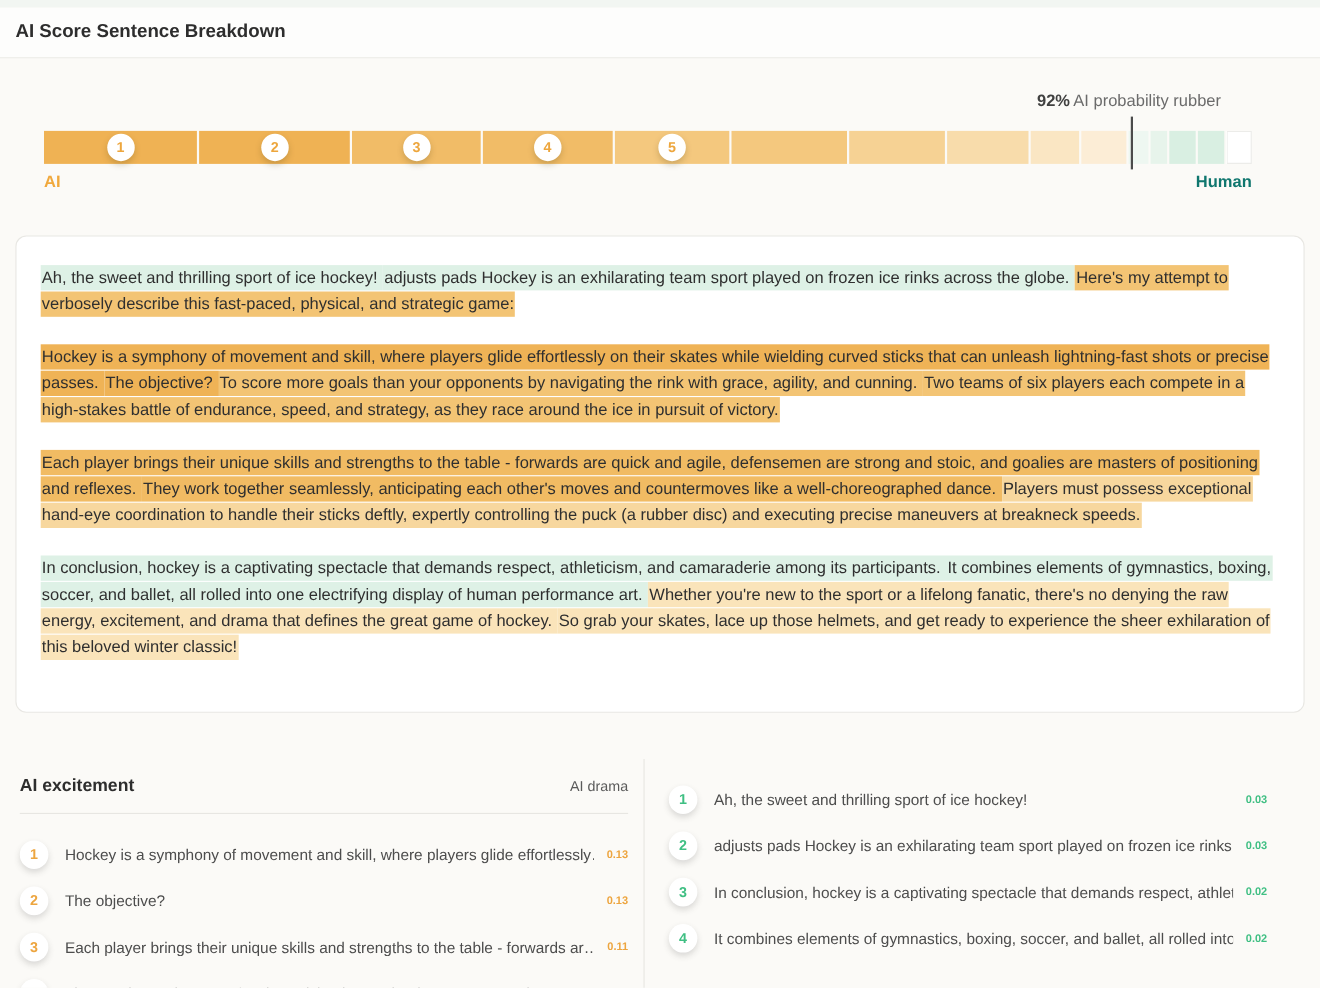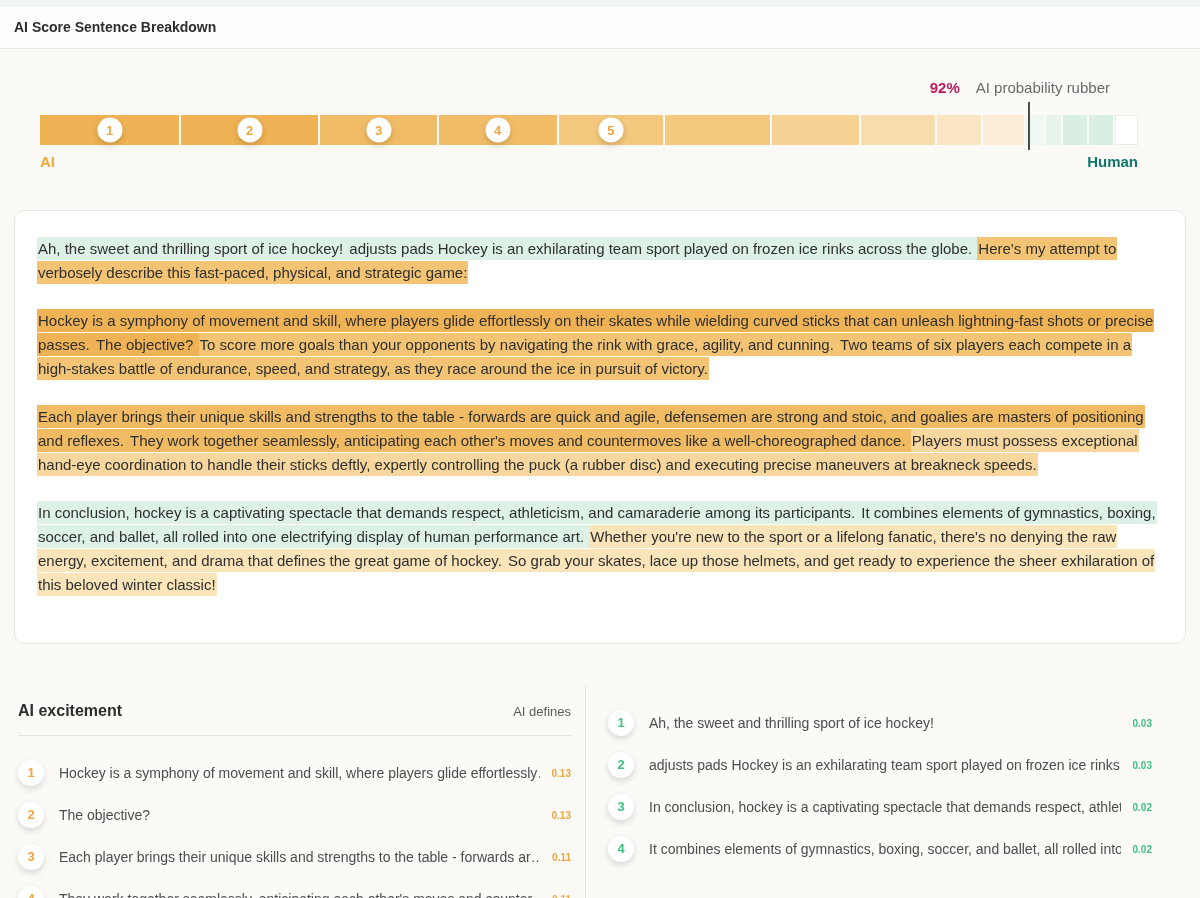--- a/index.html
+++ b/index.html
@@ -1,25 +1,25 @@
 <!DOCTYPE html>
 <html><head>
 <meta charset="utf-8">
 <style>
   * { margin:0; padding:0; box-sizing:border-box; }
   html,body { width:1200px; height:898px; overflow:hidden; background:#fbfaf7;
               font-family:"Liberation Sans","DejaVu Sans",sans-serif; color:#303030; }
   .top-strip { height:7px; background:#f2f6f2; }
   .page-header { background:#fdfdfc; border-bottom:1px solid #ecebe7; padding:12px 14px 13px; }
-  .page-title { font-size:14px; font-weight:bold; color:#2d2d2d; }
+  .page-title { font-size:17px; font-weight:bold; color:#2d2d2d; }
 
   
   .bar-section { margin:30px 62px 0 40px; position:relative; }
   .score-label { text-align:right; padding-right:28px; font-size:15px; color:#6b6b6b; height:22px; margin-bottom:14px; }
-  .score-label b { color:#be185d; margin-right:16px; }
+  .score-label b { color:#404040; margin-right:3px; }
   .bar-wrap { position:relative; height:30px; display:flex; gap:2px; }
   .seg { height:30px; position:relative; }
   .seg-circle { position:absolute; left:50%; top:50%; transform:translate(-50%,-50%);
                 width:25px; height:25px; border-radius:50%; background:#ffffff;
                 box-shadow:0 3px 6px rgba(90,70,20,.25); color:#eda63d; font-weight:bold;
                 font-size:13px; line-height:25px; text-align:center; }
   .marker { position:absolute; top:-13px; width:2px; height:48px; background:#4b4b4b; }
   .bar-labels { display:flex; justify-content:space-between; margin-top:8px; font-size:15px; font-weight:bold; }
   .bar-label-ai { color:#f0a83c; }
   .bar-label-human { color:#0f766e; }
@@ -102,21 +102,21 @@
       <p><span class="hl" style="background-color: rgb(239, 179, 86);">Hockey is a symphony of movement and skill, where players glide effortlessly on their skates while wielding curved sticks that can unleash lightning-fast shots or precise passes. </span><span class="hl" style="background-color: rgb(239, 179, 86);">The objective? </span><span class="hl" style="background-color: rgb(243, 196, 116);">To score more goals than your opponents by navigating the rink with grace, agility, and cunning. </span><span class="hl" style="background-color: rgb(243, 196, 116);">Two teams of six players each compete in a high-stakes battle of endurance, speed, and strategy, as they race around the ice in pursuit of victory.</span></p>
       <p><span class="hl" style="background-color: rgb(241, 187, 99);">Each player brings their unique skills and strengths to the table - forwards are quick and agile, defensemen are strong and stoic, and goalies are masters of positioning and reflexes. </span><span class="hl" style="background-color: rgb(241, 187, 99);">They work together seamlessly, anticipating each other's moves and countermoves like a well-choreographed dance. </span><span class="hl" style="background-color: rgb(247, 215, 158);">Players must possess exceptional hand-eye coordination to handle their sticks deftly, expertly controlling the puck (a rubber disc) and executing precise maneuvers at breakneck speeds.</span></p>
       <p><span class="hl" style="background-color: rgb(222, 241, 230);">In conclusion, hockey is a captivating spectacle that demands respect, athleticism, and camaraderie among its participants. </span><span class="hl" style="background-color: rgb(222, 241, 230);">It combines elements of gymnastics, boxing, soccer, and ballet, all rolled into one electrifying display of human performance art. </span><span class="hl" style="background-color: rgb(250, 228, 186);">Whether you're new to the sport or a lifelong fanatic, there's no denying the raw energy, excitement, and drama that defines the great game of hockey. </span><span class="hl" style="background-color: rgb(250, 228, 186);">So grab your skates, lace up those helmets, and get ready to experience the sheer exhilaration of this beloved winter classic!</span></p>
     </div>
 </div>
 
 <div class="tables">
   <div class="tcol">
     <div class="thead">
       <span class="ttitle">AI excitement</span>
-      <span class="timpact">AI defines</span>
+      <span class="timpact">AI drama</span>
     </div>
     <div class="tbody" id="ai-rows">
         <div class="trow">
           <div class="row-circle orange">1</div>
           <div class="row-text">Hockey is a symphony of movement and skill, where players glide effortlessly…</div>
           <div class="row-value orange">0.13</div>
         </div>
         <div class="trow">
           <div class="row-circle orange">2</div>
           <div class="row-text">The objective?</div>

